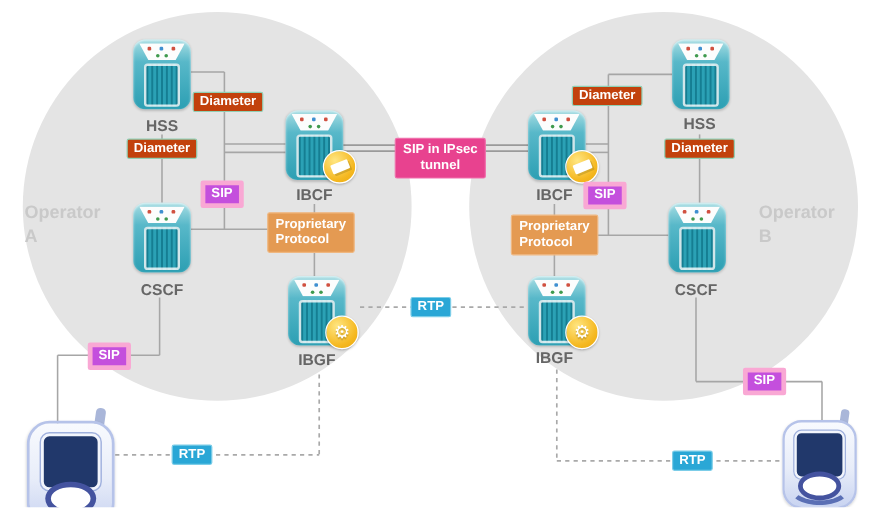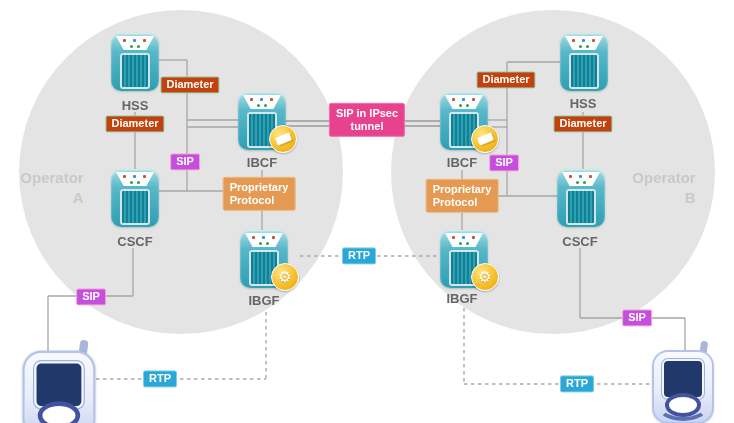--- a/index.html
+++ b/index.html
@@ -6,21 +6,21 @@
   .canvas{
     position:relative; width:734px; height:423px; overflow:hidden;
     background:#fff; font-family:"Liberation Sans",sans-serif;
   }
   
   .op-circle{position:absolute; width:324px; height:324px; border-radius:50%;
     background:#e4e4e4; z-index:0;}
   .op-circle.a{left:19px; top:10px;}
   .op-circle.b{left:391px; top:10px;}
   .operator-name{position:absolute; z-index:1; transform:translateX(-50%);
-    font-weight:bold; font-size:15px; line-height:20px; color:#c9c9c9; text-align:right;}
+    font-weight:bold; font-size:15px; line-height:20px; color:#c9c9c9; text-align:left;}
   
   svg.wires{position:absolute; left:0; top:0; z-index:2;}
   
   .server{position:absolute; width:48px; height:58px; z-index:3;}
   .server .sbody{position:absolute; left:0; top:0; right:0; bottom:0; border-radius:10px;
     background:linear-gradient(180deg,#a9dee4 0%,#58b8c9 32%,#2c9fb3 100%);
     box-shadow:inset 0 1px 2px rgba(255,255,255,.65), 0 1px 2px rgba(0,0,0,.18);}
   .server .grille{position:absolute; left:50%; top:3px; transform:translateX(-50%);
     width:38px; height:14px; background:#fcfdfd;
     clip-path:polygon(0 0,100% 0,80% 100%,20% 100%);}
@@ -45,21 +45,21 @@
     font-family:"DejaVu Sans",sans-serif; text-shadow:0 1px 1px rgba(120,90,0,.35);}
   
   .node-label{position:absolute; z-index:4; transform:translate(-50%,-50%);
     font-weight:bold; font-size:13px; color:#666;}
   
   .tag{position:absolute; z-index:5; transform:translate(-50%,-50%);
     font-weight:bold; font-size:11px; line-height:1.2; color:#fff;
     padding:1px 5px; border-radius:2px; white-space:nowrap; text-align:center;}
   .tag span{display:block;}
   .tag.green {background:#c2410c; border:1px solid #90d0b4;}
-  .tag.violet{background:#c44fdd; border:1px solid #f9a8d4;}
+  .tag.violet{background:#c44fdd; border:4px solid #f9a8d4;}
   .tag.cyan  {background:#2aa7d6; border:1px solid #7ccde8;}
   .tag.pink  {background:#e8428f; border:1px solid #ef6fab; padding:3px 6px;}
   .tag.orange{background:#e49a52; border:1px solid #efb780; padding:3px 6px; text-align:left;}
   
   .phone{position:absolute; width:66px; height:82px; z-index:3;}
   .phone.a{left:20px; top:340px; transform:scale(1.18); transform-origin:top left;}
   .phone.b{left:650px; top:341px;}
   .phone .antenna{position:absolute; right:9px; top:0; width:7px; height:18px;
     background:#a9b6d9; border-radius:3px; transform:rotate(8deg);}
   .phone .pbody{position:absolute; left:2px; top:9px; width:58px; height:70px;
@@ -271,21 +271,21 @@
   <div class="tag green" style="left:190px; top:85px;">Diameter</div>
   <div class="tag green" style="left:135px; top:124px;">Diameter</div>
   <div class="tag violet" style="left:185px; top:162px;">SIP</div>
   <div class="tag orange" style="left:259px; top:194px;">
     <span>Proprietary</span>
     <span>Protocol</span>
   </div>
   <div class="tag violet" style="left:91px; top:297px;">SIP</div>
   <div class="tag cyan" style="left:160px; top:379px;">RTP</div>
 
-  <div class="tag pink" style="left:367px; top:120px;">
+  <div class="tag pink" style="left:367px; top:132px;">
     <span>SIP in IPsec</span>
     <span>tunnel</span>
   </div>
   <div class="tag cyan" style="left:359px; top:256px;">RTP</div>
 
   <div class="tag green" style="left:506px; top:80px;">Diameter</div>
   <div class="tag green" style="left:583px; top:124px;">Diameter</div>
   <div class="tag violet" style="left:504px; top:163px;">SIP</div>
   <div class="tag orange" style="left:462px; top:196px;">
     <span>Proprietary</span>

